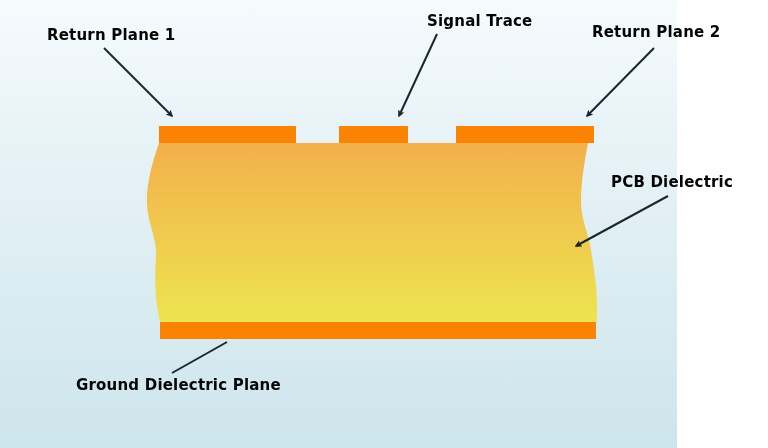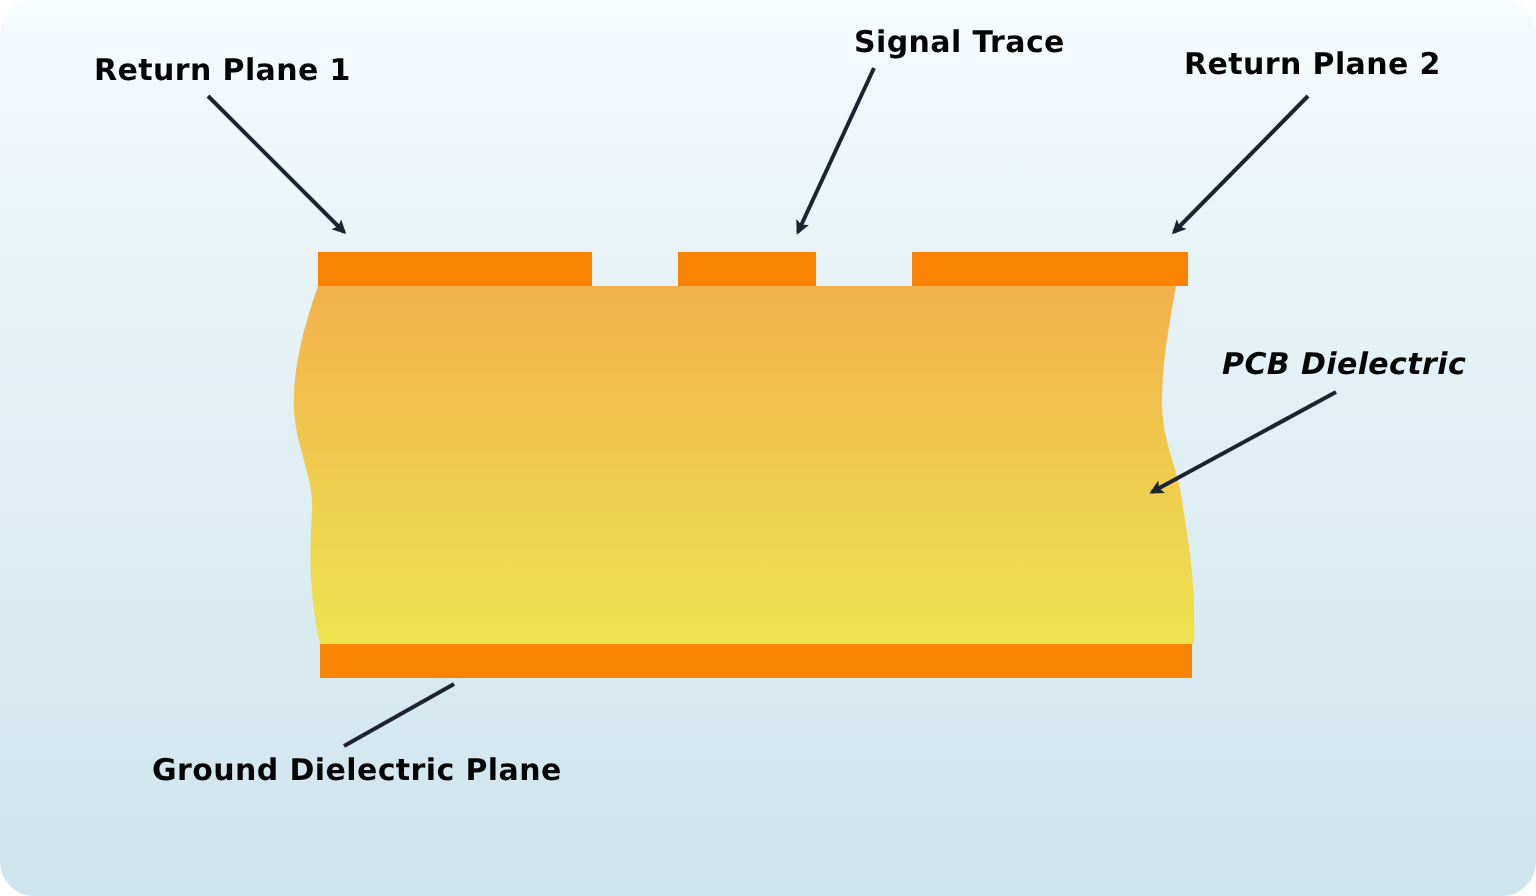--- a/index.html
+++ b/index.html
@@ -8,25 +8,24 @@
     --body-bottom: #EDE44F;
     --bg-top: #F6FBFD;
     --bg-bottom: #CDE5EC;
     --annotation-line: #1C2430;
     --label-text: #050505;
   }
   * { margin: 0; padding: 0; box-sizing: border-box; }
   html, body { width: 768px; height: 448px; overflow: hidden; }
   .canvas {
     position: relative;
-    width: 768px;
+    width: 677px;
     height: 448px;
     background: linear-gradient(180deg, var(--bg-top) 0%, #E8F3F7 30%, var(--bg-bottom) 100%);
     font-family: "DejaVu Sans", "Liberation Sans", sans-serif;
-    border-radius: 17px;
   }
   .diagram-svg {
     position: absolute;
     left: 0; top: 0;
     width: 768px; height: 448px;
     display: block;
   }
   .body-path { fill: url(#bodyGrad); }
   .stop-top   { stop-color: var(--body-top); }
   .stop-bot   { stop-color: var(--body-bottom); }
@@ -42,21 +41,21 @@
     font-weight: bold;
     font-size: 15px;
     line-height: 16px;
     color: var(--label-text);
     white-space: nowrap;
     letter-spacing: 0.2px;
   }
   .label-return-plane-1 { left: 47px;  top: 27px;  }
   .label-signal-trace   { left: 384px; top: 13px; margin-left: 43px;  }
   .label-return-plane-2 { left: 592px; top: 24px; text-align: center;  }
-  .label-pcb-dielectric { left: 611px; top: 174px; font-style: italic; }
+  .label-pcb-dielectric { left: 611px; top: 174px; }
   .label-ground-plane   { left: 76px;  top: 377px; }
 </style>
 </head>
 <body>
 
 <div class="canvas">
 
   <svg class="diagram-svg" viewBox="0 0 768 448" xmlns="http://www.w3.org/2000/svg">
     <defs>
       <linearGradient id="bodyGrad" x1="0" y1="0" x2="0" y2="1">

